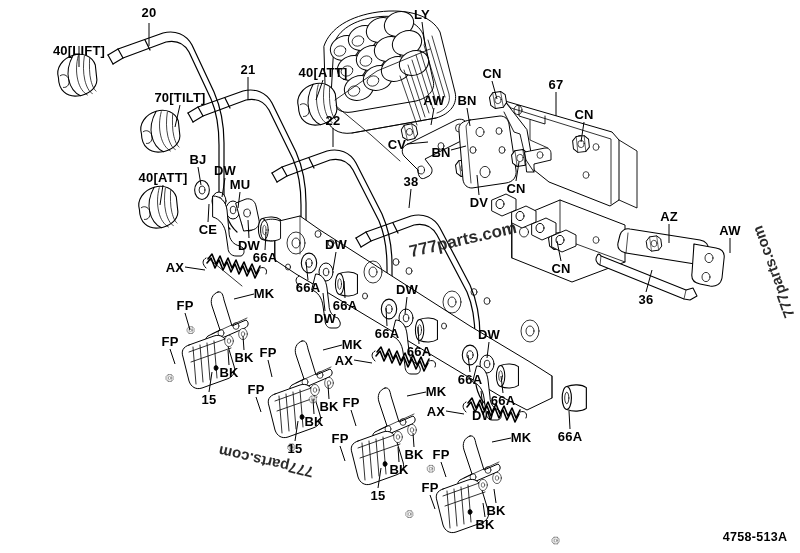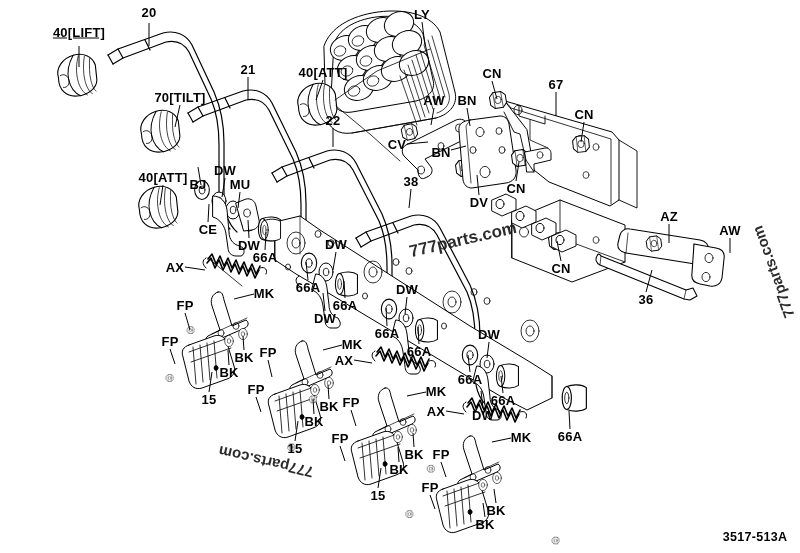--- a/index.html
+++ b/index.html
@@ -442,34 +442,34 @@
         <line x1="399" y1="462" x2="398" y2="447" stroke="#000" stroke-width="1"></line>
         <line x1="378" y1="488" x2="381" y2="468" stroke="#000" stroke-width="1"></line>
         <line x1="441" y1="462" x2="446" y2="477" stroke="#000" stroke-width="1"></line>
         <line x1="430" y1="495" x2="435" y2="509" stroke="#000" stroke-width="1"></line>
         <line x1="496" y1="503" x2="494" y2="489" stroke="#000" stroke-width="1"></line>
         <line x1="485" y1="517" x2="483" y2="503" stroke="#000" stroke-width="1"></line>
       </g>
   </svg>
 
   <div id="callout-layer">
-      <div class="lbl" style="left: 79px; top: 32px; text-decoration: underline;">40[LIFT]</div>
+      <div class="lbl" style="left: 79px; top: 50px;">40[LIFT]</div>
       <div class="lbl" style="left: 149px; top: 12px;">20</div>
       <div class="lbl" style="left: 180px; top: 97px;">70[TILT]</div>
       <div class="lbl" style="left: 248px; top: 69px;">21</div>
       <div class="lbl" style="left: 323px; top: 72px;">40[ATT]</div>
       <div class="lbl" style="left: 422px; top: 14px;">LY</div>
       <div class="lbl" style="left: 333px; top: 120px;">22</div>
       <div class="lbl" style="left: 434px; top: 100px;">AW</div>
       <div class="lbl" style="left: 467px; top: 100px;">BN</div>
       <div class="lbl" style="left: 492px; top: 73px;">CN</div>
       <div class="lbl" style="left: 556px; top: 84px;">67</div>
       <div class="lbl" style="left: 584px; top: 114px;">CN</div>
       <div class="lbl" style="left: 163px; top: 177px;">40[ATT]</div>
-      <div class="lbl" style="left: 198px; top: 159px; margin-top: 25px;">BJ</div>
+      <div class="lbl" style="left: 198px; top: 159px;">BJ</div>
       <div class="lbl" style="left: 225px; top: 170px;">DW</div>
       <div class="lbl" style="left: 240px; top: 184px;">MU</div>
       <div class="lbl" style="left: 208px; top: 229px;">CE</div>
       <div class="lbl" style="left: 249px; top: 245px;">DW</div>
       <div class="lbl" style="left: 265px; top: 257px;">66A</div>
       <div class="lbl" style="left: 397px; top: 144px;">CV</div>
       <div class="lbl" style="left: 441px; top: 152px;">BN</div>
       <div class="lbl" style="left: 411px; top: 181px;">38</div>
       <div class="lbl" style="left: 479px; top: 202px;">DV</div>
       <div class="lbl" style="left: 516px; top: 188px;">CN</div>
@@ -516,15 +516,15 @@
       <div class="lbl" style="left: 496px; top: 510px;">BK</div>
       <div class="lbl" style="left: 485px; top: 524px;">BK</div>
     </div>
 
   <div id="watermark-layer">
       <div class="wm" style="left: 463px; top: 240px; font-size: 17px; transform: translate(-50%, -50%) rotate(-13deg);">777parts.com</div>
       <div class="wm" style="left: 266px; top: 462px; font-size: 15px; transform: translate(-50%, -50%) rotate(193deg);">777parts.com</div>
       <div class="wm" style="left: 773px; top: 272px; font-size: 15px; transform: translate(-50%, -50%) rotate(250deg);">777parts.com</div>
     </div>
 
-  <div class="partno" style="left:755px;top:537px;">3517-513A</div>
+  <div class="partno" style="left:755px;top:537px;">4758-513A</div>
 
 </div>
 
 </body></html>

